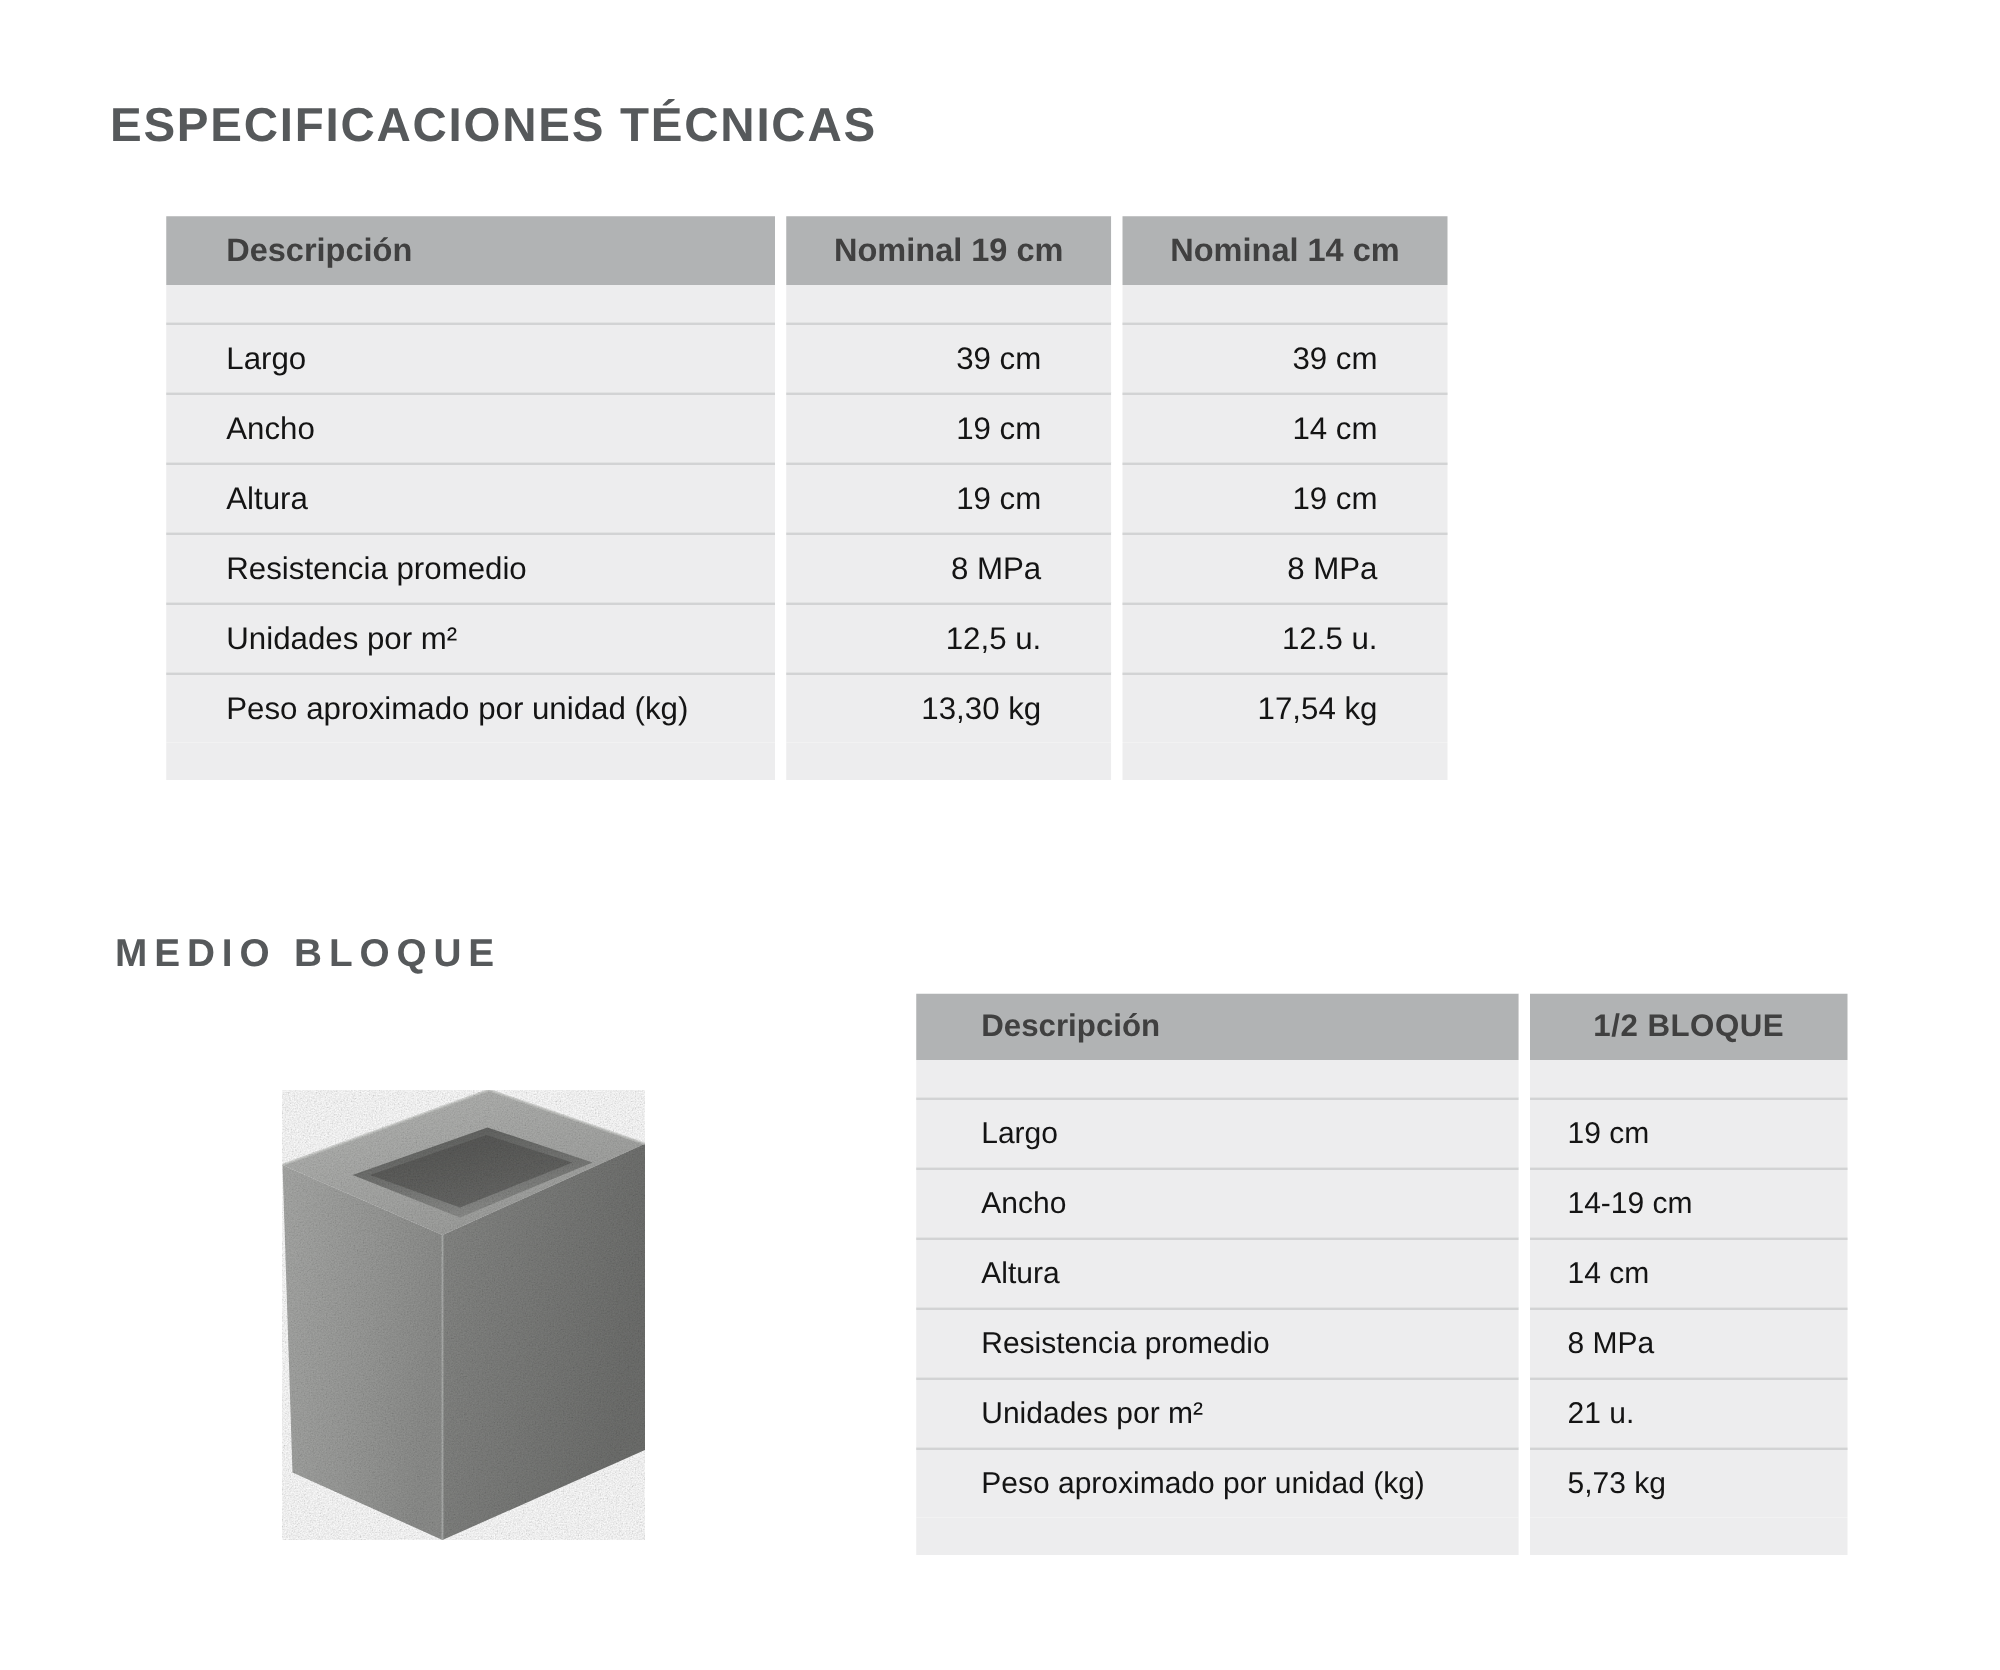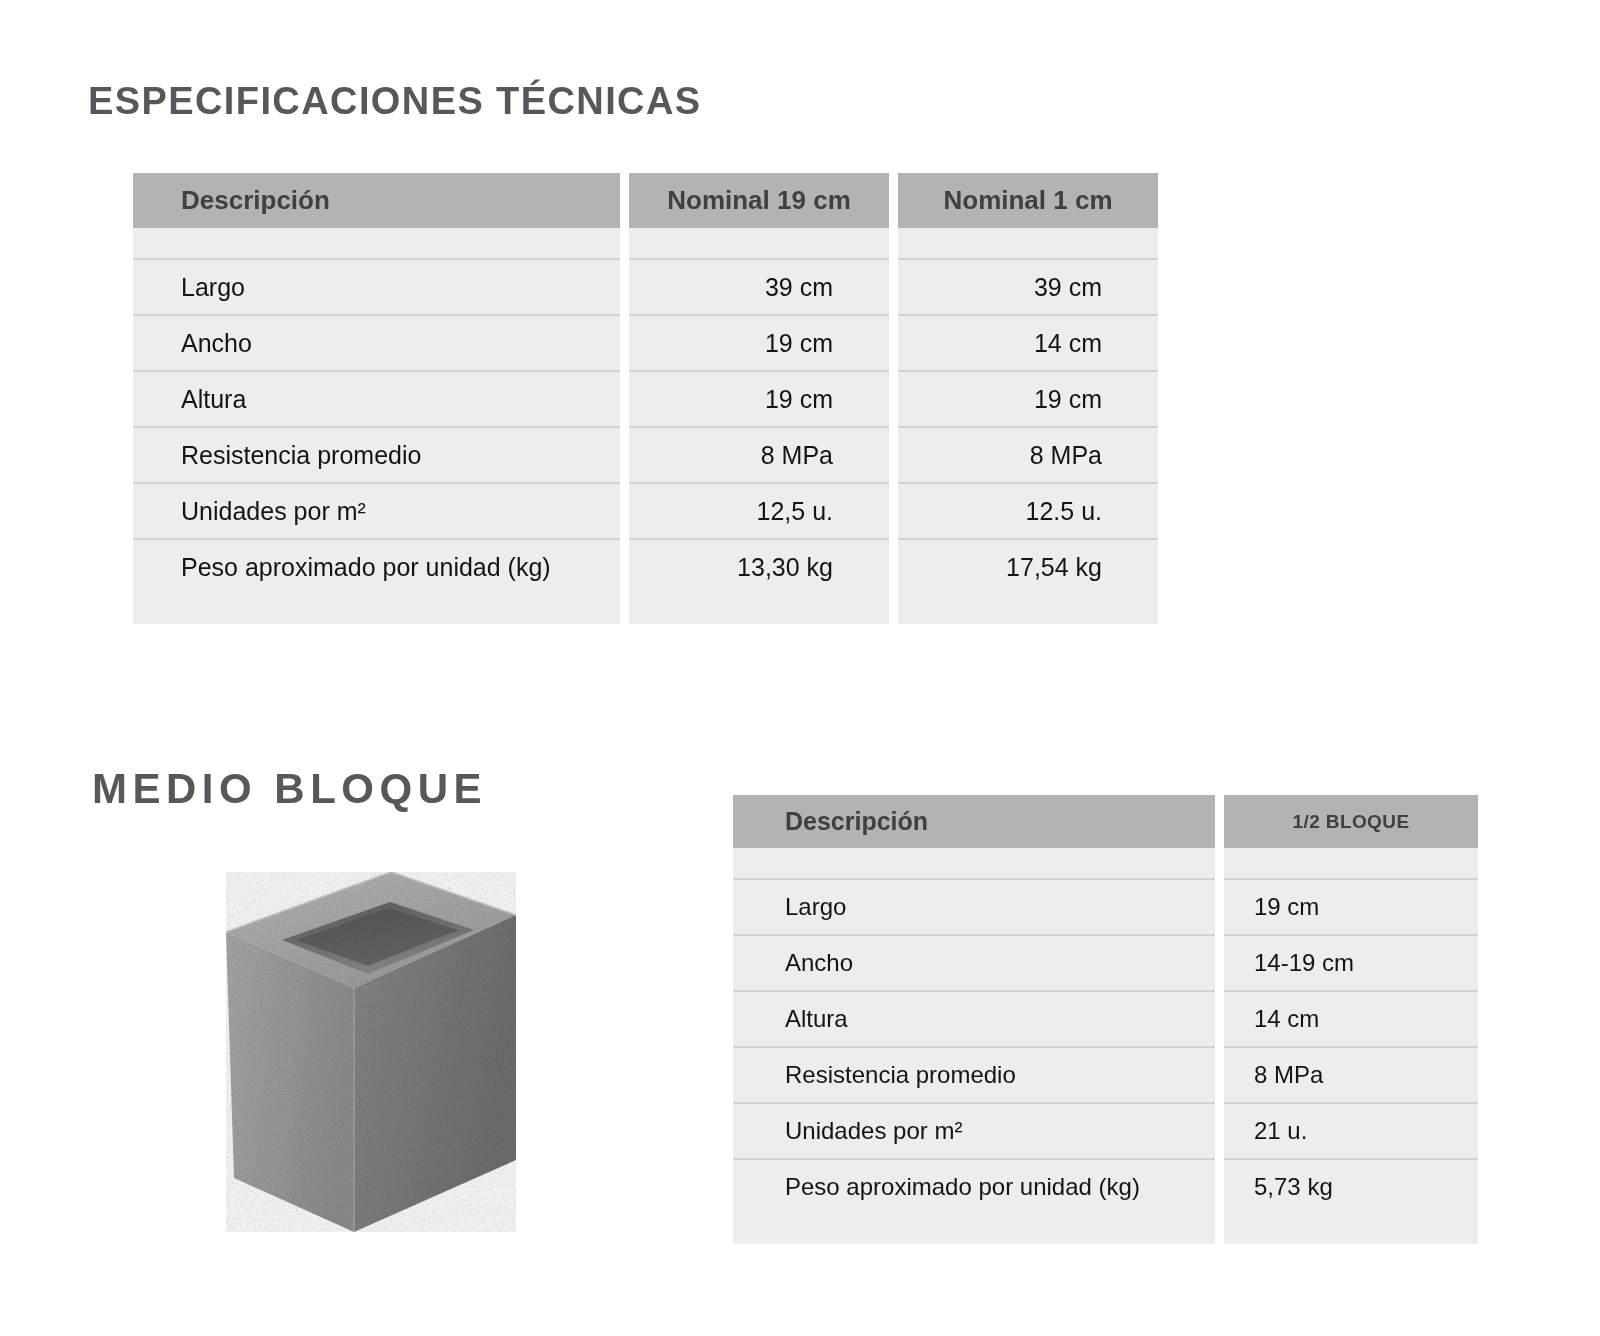--- a/index.html
+++ b/index.html
@@ -24,23 +24,22 @@
   }
   #title-especificaciones {
     left: 88px;
     top: 80px;
     font-size: 38px;
     letter-spacing: 1.4px;
   }
   #title-medio-bloque {
     left: 92px;
     top: 745px;
-    font-size: 42px;
+    font-size: 31px;
     letter-spacing: 5.5px;
-    margin-top: 20px;
   }
 
   
   .spec-table {
     position: absolute;
     border-collapse: separate;
     border-spacing: 0;
     table-layout: fixed;
   }
   .spec-table th {
@@ -118,21 +117,21 @@
   #table-medio .c-desc { width: 482px; }
   #table-medio .c-gap  { width: 9px; }
   #table-medio .c-half { width: 254px; }
   #table-medio th.h-desc {
     text-align: left;
     padding-left: 52px;
     font-size: 25px;
   }
   #table-medio th.h-val {
     text-align: center;
-    font-size: 19px;
+    font-size: 25px;
     letter-spacing: 0.4px;
   }
   #table-medio td.v-desc {
     text-align: left;
     padding-left: 52px;
   }
   #table-medio td.v-num {
     text-align: left;
     padding-left: 30px;
   }
@@ -159,21 +158,21 @@
       <col class="c-n19">
       <col class="c-gap">
       <col class="c-n14">
   </colgroup>
   <thead>
     <tr>
       <th class="h-desc">Descripción</th>
       <th class="col-gap"></th>
       <th class="h-val">Nominal 19 cm</th>
       <th class="col-gap"></th>
-      <th class="h-val">Nominal 1 cm</th>
+      <th class="h-val">Nominal 14 cm</th>
     </tr>
   </thead>
   <tbody>
     <tr class="pad-top">
       <td></td>
       <td class="col-gap"></td>
       <td></td>
       <td class="col-gap"></td>
       <td></td>
     </tr>

